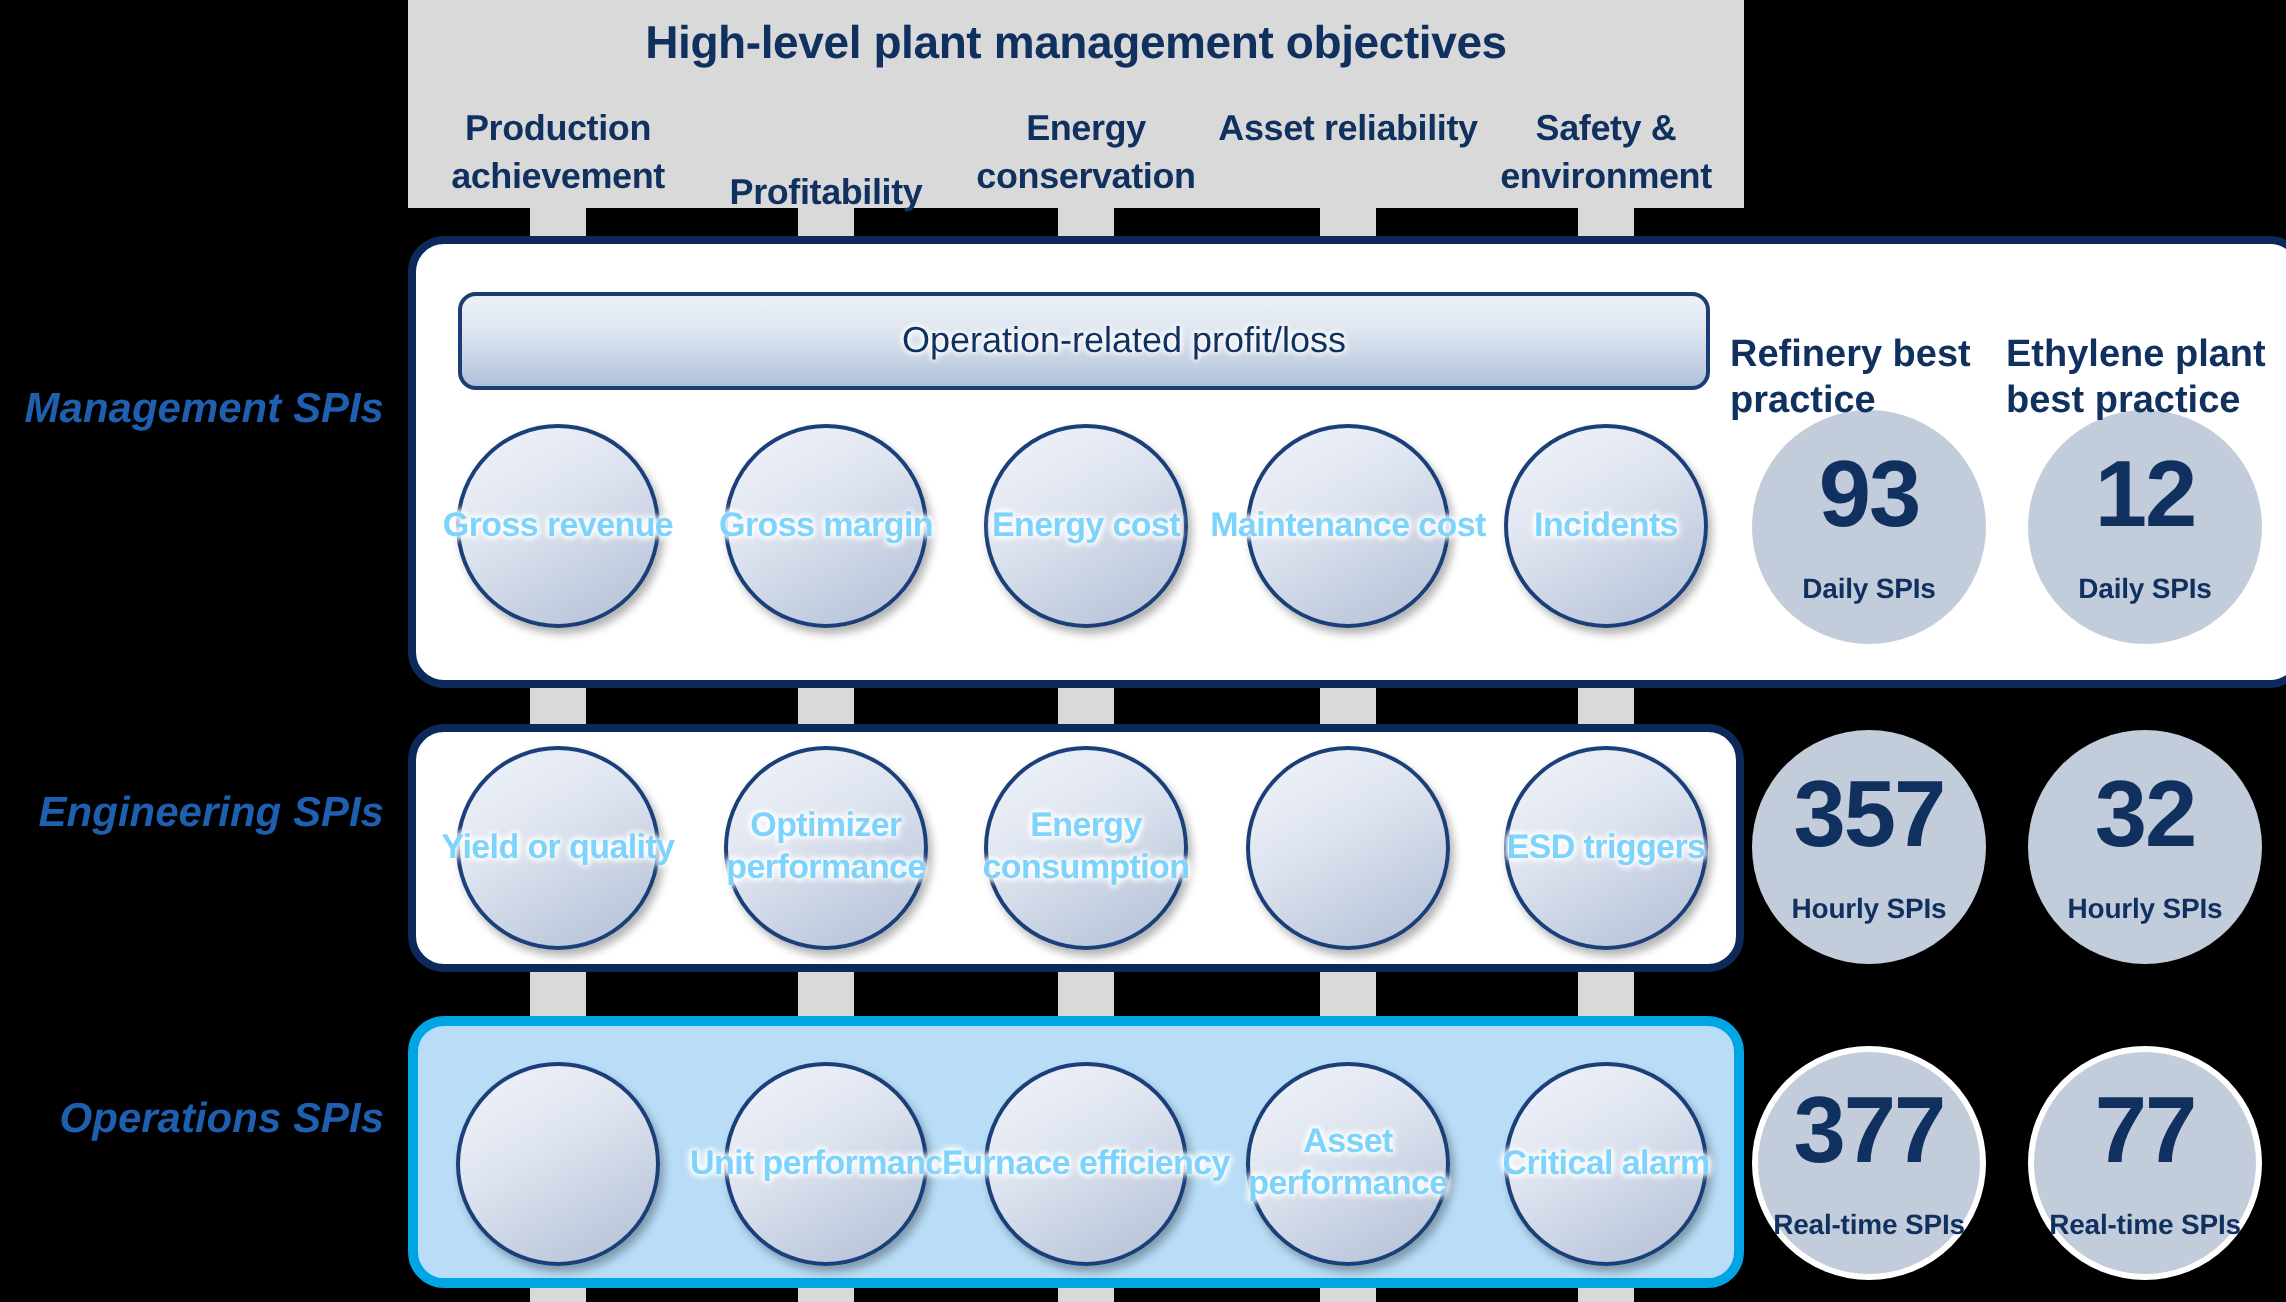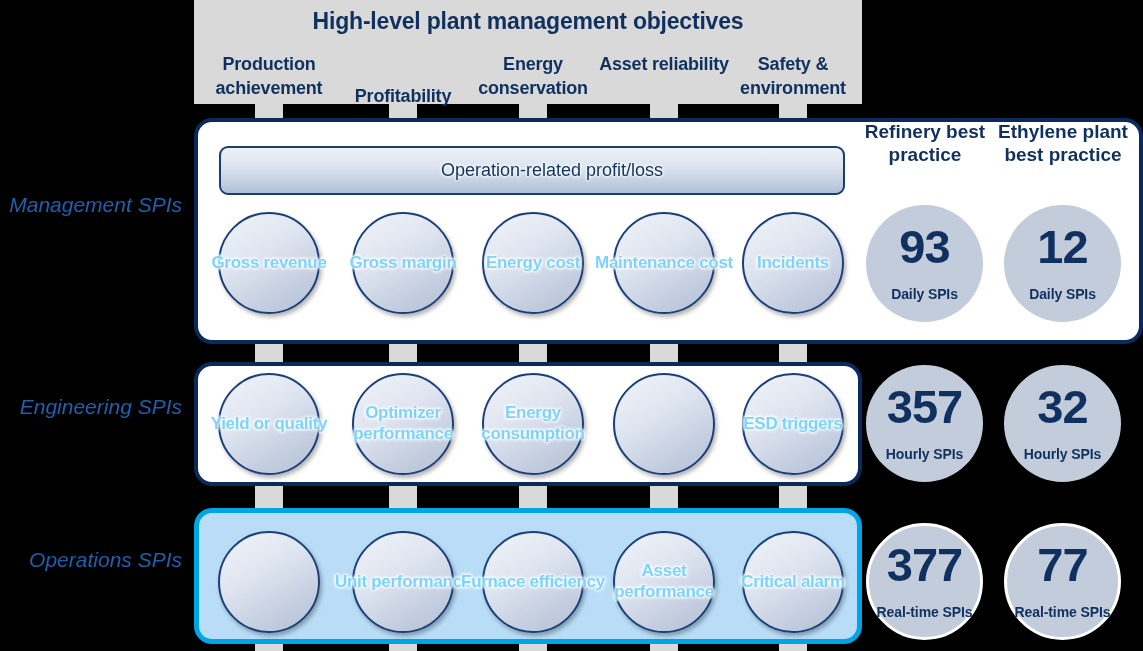--- a/index.html
+++ b/index.html
@@ -8,21 +8,21 @@
     width: 1143px;
     height: 651px;
     background: #000000;
     font-family: "Liberation Sans", sans-serif;
     overflow: hidden;
     position: relative;
   }
 
   #stage {
     position: absolute;
-    left: 0; top: 0;
+    left: 10px; top: 0;
     width: 1000px;
     height: 651px;
   }
 
   
   .connector {
     position: absolute;
     width: 28px;
     top: 0;
     height: 651px;
@@ -92,21 +92,21 @@
     border: 5px solid #00A5E4;
   }
 
   
   .row-label {
     position: absolute;
     right: 1px;
     width: 182px;
     text-align: right;
     font-size: 21px;
-    font-weight: normal;
+    font-weight: bold;
     font-style: italic;
     color: #1F5FAF;
     line-height: 1.18;
     z-index: 6;
   }
   #label-mgmt { left: 0; top: 193px; }
   #label-eng  { left: 0; top: 395px; }
   #label-ops  { left: 0; top: 548px; }
 
   
@@ -188,26 +188,26 @@
     font-size: 14px;
     font-weight: bold;
     color: #10315F;
     margin-top: 5px;
     letter-spacing: -0.1px;
     white-space: nowrap;
   }
   .stat-title {
     position: absolute;
     width: 140px;
-    text-align: center;
     font-size: 19px;
     font-weight: bold;
     line-height: 1.2;
     color: #10315F;
     z-index: 6;
+    margin-top: 46px;
   }
 </style>
 </head>
 <body>
 
 <div id="stage">
 
   <div class="connector" style="left:255px;"></div>
   <div class="connector" style="left:389px;"></div>
   <div class="connector" style="left:519px;"></div>

